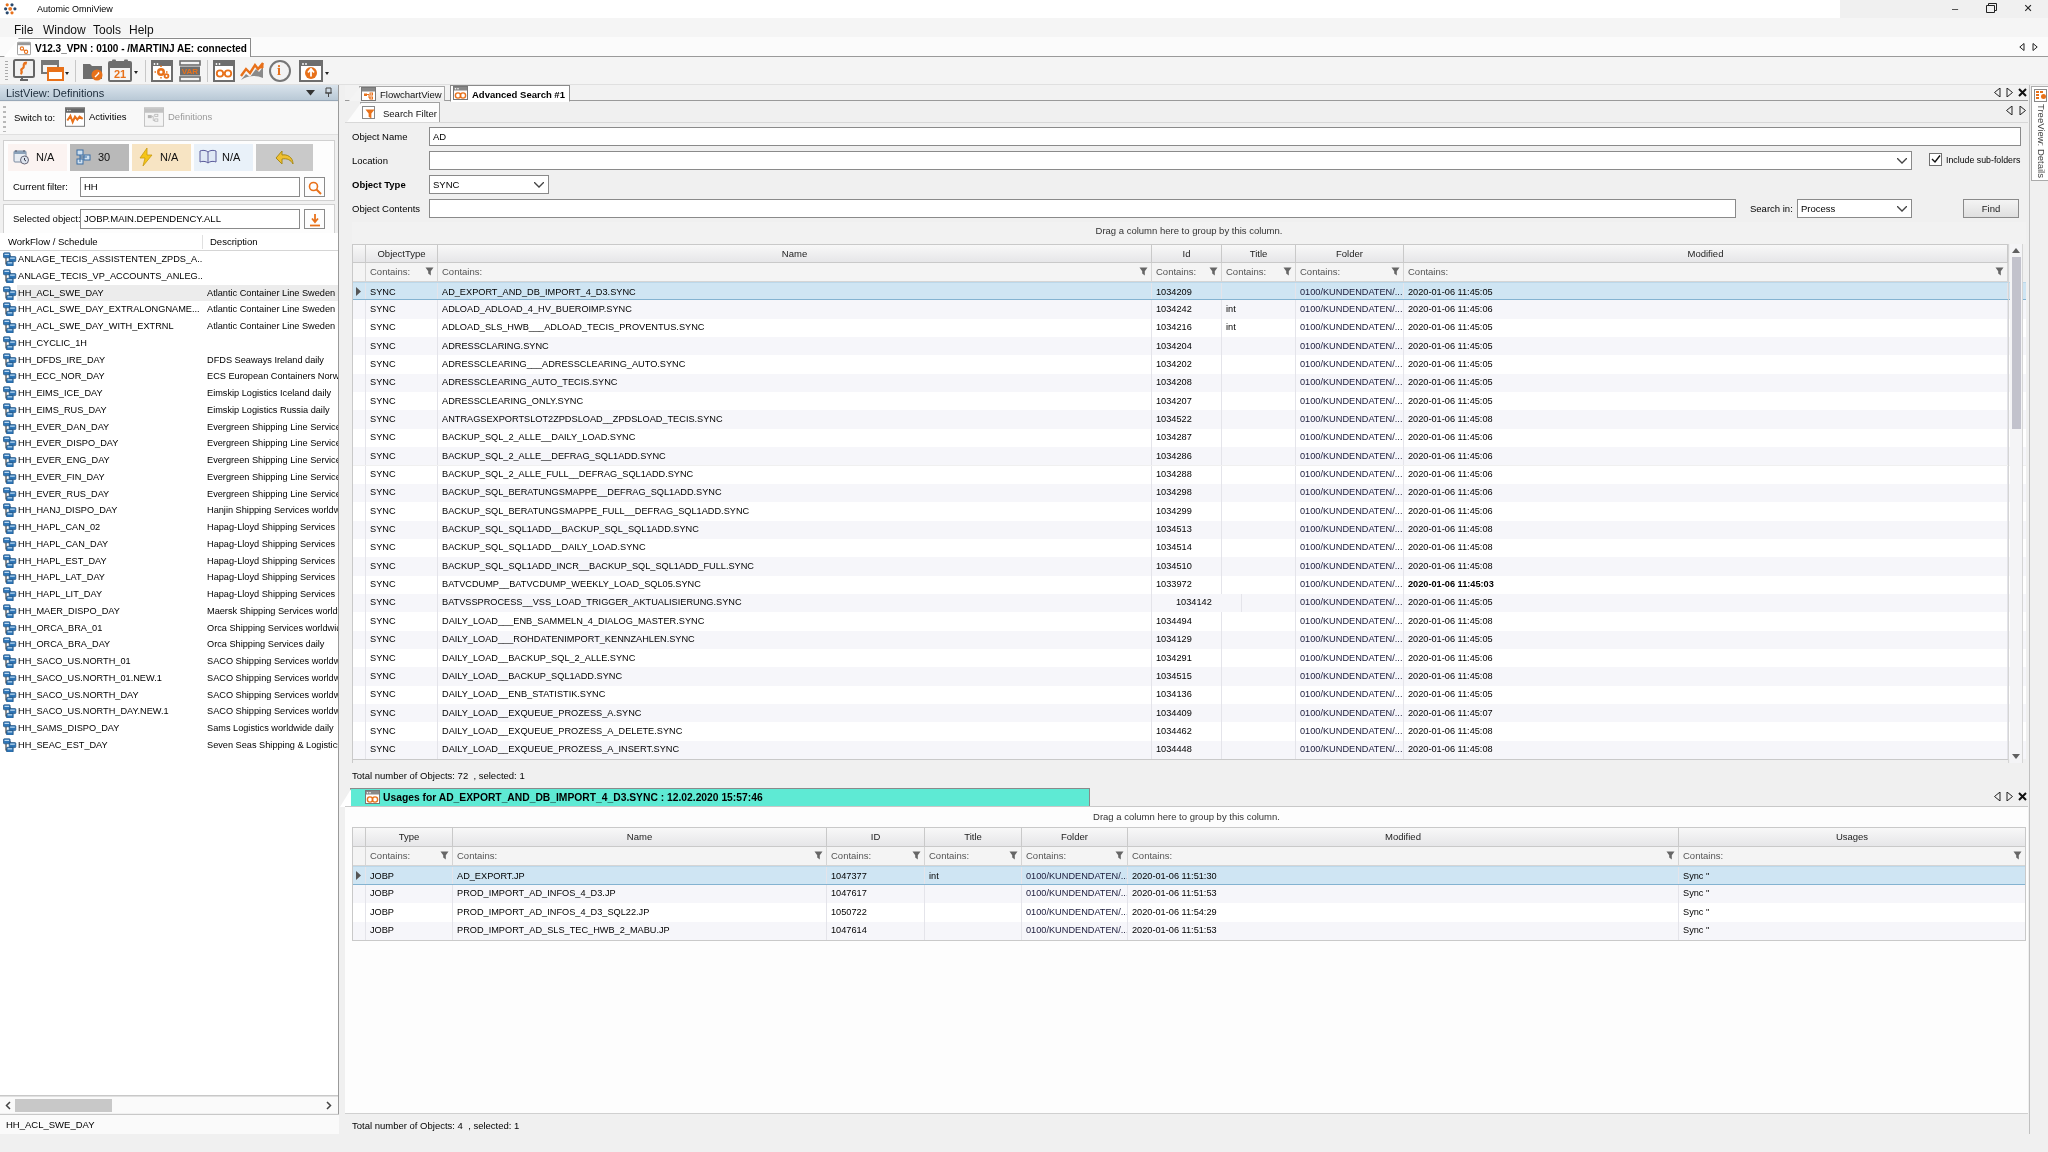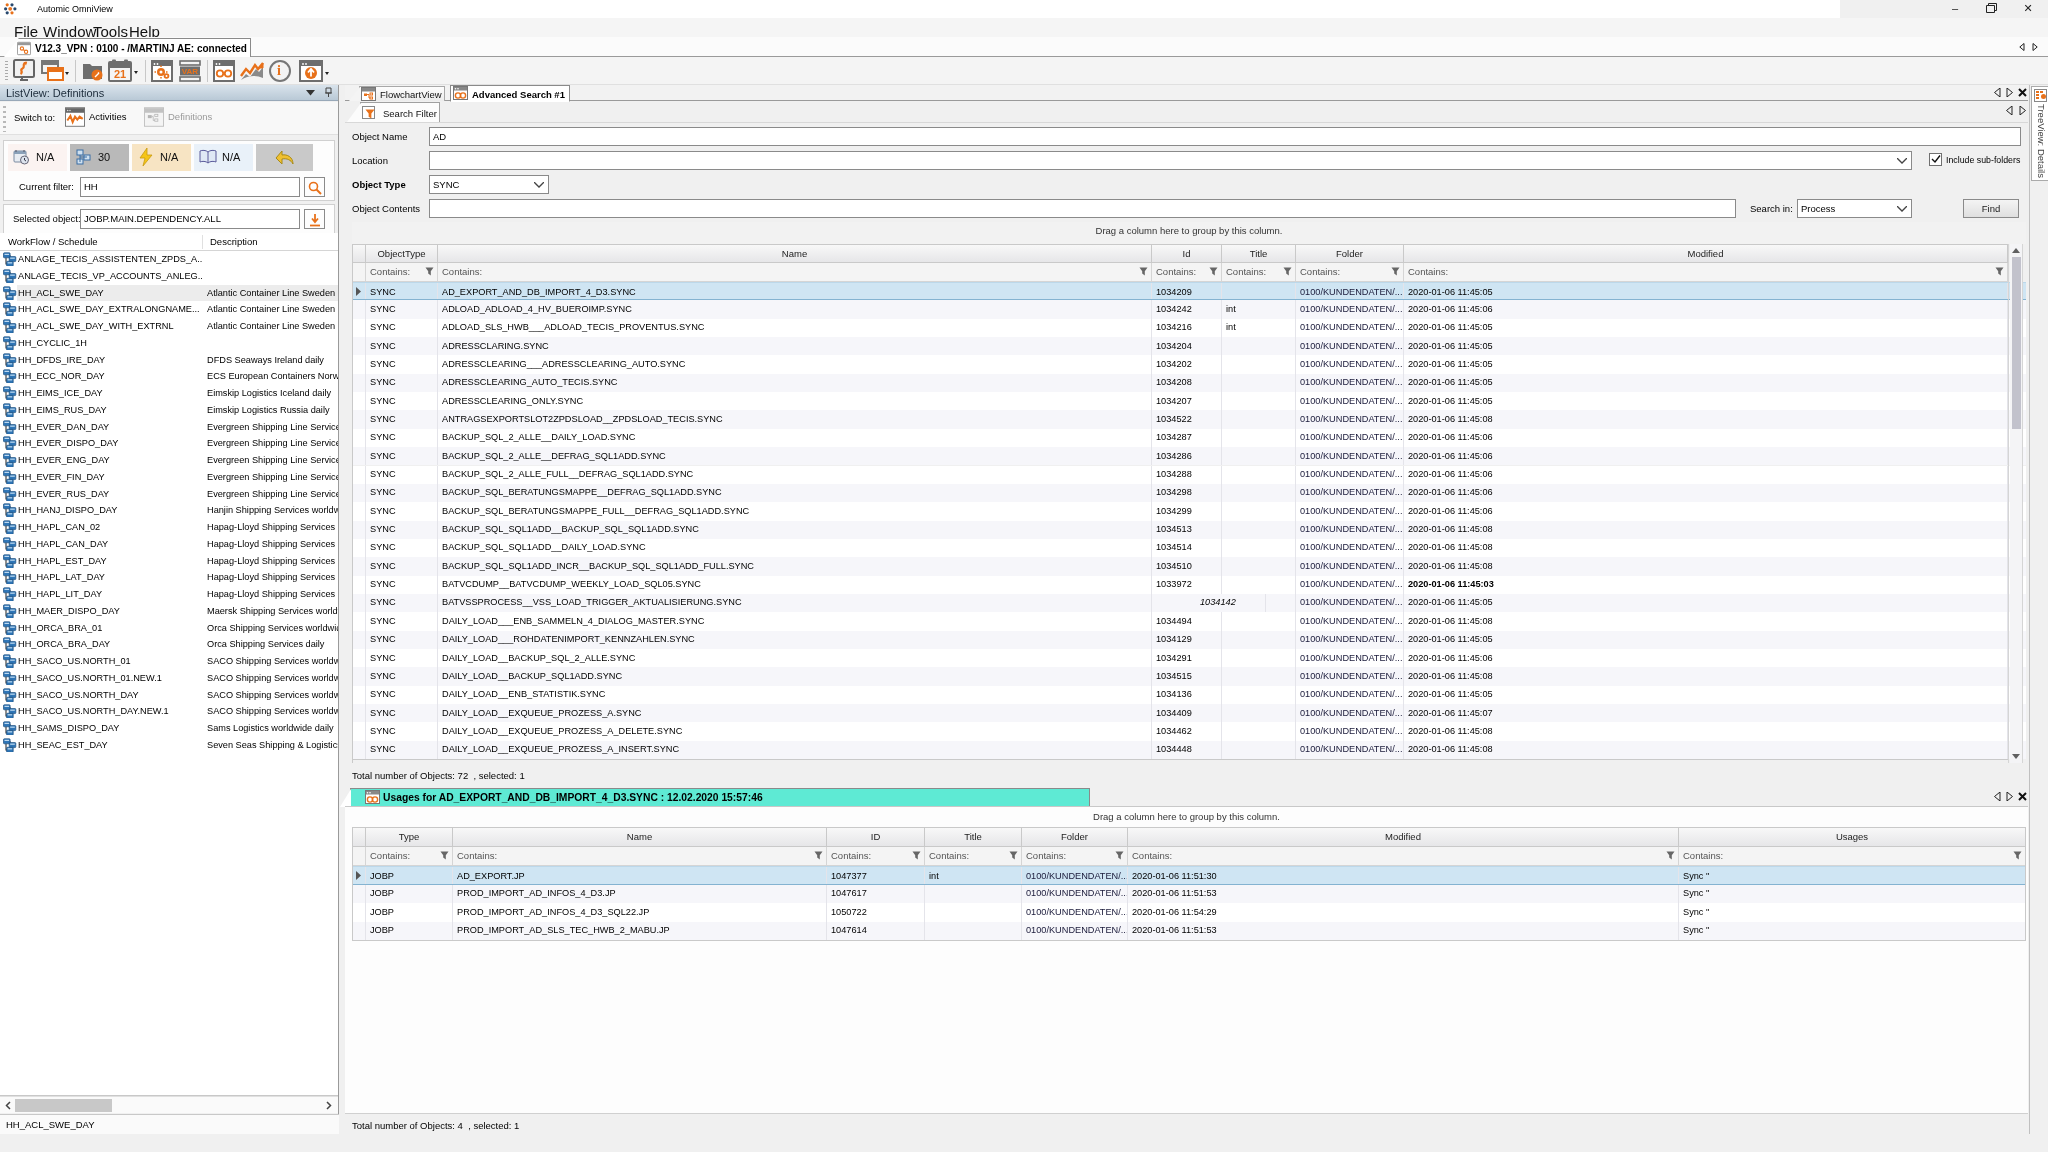--- a/index.html
+++ b/index.html
@@ -6,21 +6,21 @@
 body{font-family:"Liberation Sans",sans-serif;font-size:9.5px;color:#1a1a1a;background:#f0f0f0;}
 #root{position:absolute;left:0;top:0;width:2048px;height:1152px;background:#f0f0f0;}
 .abs{position:absolute;}
 .abs span,.abs div{white-space:nowrap;}
 
 #titlebar{position:absolute;left:0;top:0;width:1840px;height:18px;background:#ffffff;}
 #titletext{position:absolute;left:37px;top:4px;font-size:9px;color:#000;}
 .winbtn{position:absolute;top:0px;width:30px;height:17px;color:#222;text-align:center;font-size:11px;line-height:16px;}
 
 #menubar{position:absolute;left:0;top:18px;width:2048px;height:19px;background:#f5f5f5;}
-.menuitem{position:absolute;top:5px;font-size:15px;color:#111;}
+.menuitem{position:absolute;top:5px;font-size:12px;color:#111;}
 
 #connrow{position:absolute;left:0;top:37px;width:2048px;height:20px;background:#fbfbfb;border-bottom:1px solid #9a9a9a;}
 #conntab{position:absolute;left:18px;top:1px;width:233px;height:19px;background:#fff;border:1px solid #8a8a8a;border-bottom:none;}
 #conntab .slant{position:absolute;left:-15px;bottom:0px;width:0;height:0;border-bottom:19px solid #fff;border-left:15px solid transparent;}
 #conntabtext{position:absolute;left:16px;top:4px;font-weight:bold;font-size:10px;color:#000;white-space:nowrap;}
 
 #toolbar{position:absolute;left:0;top:57px;width:2048px;height:28px;background:#f4f4f4;border-bottom:1px solid #e0e0e0;}
 .tsep{position:absolute;top:3px;width:1px;height:22px;background:#c8c8c8;}
 .grip{position:absolute;left:5px;top:4px;width:3px;height:20px;background:repeating-linear-gradient(#aaa 0 1px,transparent 1px 3px);}
 
@@ -273,21 +273,21 @@
             <path d="M9 3 C7 1 3 1 1 2 V13 C3 12 7 12 9 14 C11 12 15 12 17 13 V2 C15 1 11 1 9 3 Z" fill="#dfe8f5" stroke="#5a5a9a"></path>
             <path d="M9 3 V14" stroke="#5a5a9a"></path>
           </svg>
         <span class="abs" style="left:28px;top:7px;">N/A</span>
       </div>
       <div class="fbtn" style="left:252px;width:57px;background:#c9c9c9;">
         <svg class="abs" style="left:19px;top:6px;" width="20" height="15" viewBox="0 0 20 15">
             <path d="M2 14 C2 7 8 4 13 5 L13 1 L19 8 L13 14 L13 9 C8 8 4 10 2 14 Z" fill="#f0c030" stroke="#a88a18" transform="scale(-1,1) translate(-20,0)"></path>
           </svg>
       </div>
-      <div class="abs" style="left:9px;top:40px;color:#000;margin-left:6px;">Current filter:</div>
+      <div class="abs" style="left:9px;top:40px;color:#000;">Current filter:</div>
       <div class="inp" style="left:76px;top:36px;width:220px;height:20px;">HH</div>
       <div class="abs" style="left:300px;top:36px;width:21px;height:20px;background:#fdfdfd;border:1px solid #8a8a8a;">
         <svg class="abs" style="left:3px;top:3px;" width="14" height="14" viewBox="0 0 14 14">
             <circle cx="5.5" cy="5.5" r="4" fill="none" stroke="#e8711a" stroke-width="1.6"></circle>
             <path d="M8.5 8.5 L13 13" stroke="#e8711a" stroke-width="2"></path>
           </svg>
       </div>
     </div>
     <div id="selbox">
       <div class="abs" style="left:9px;top:8px;color:#000;">Selected object:</div>
@@ -809,21 +809,21 @@
           <div class="dc" style="left:86px;width:714px;">BATVCDUMP__BATVCDUMP_WEEKLY_LOAD_SQL05.SYNC</div>
           <div class="dc" style="left:800px;width:70px;">1033972</div>
           <div class="dc" style="left:870px;width:74px;"></div>
           <div class="dc" style="left:944px;width:108px;"><span class="fol">0100/KUNDENDATEN/...</span></div>
           <div class="dc" style="left:1052px;width:604px;font-weight:bold;">2020-01-06 11:45:03</div>
         </div>
         <div class="grow even" style="top:371.95px;height:18.35px;">
           <div class="dc" style="left:0px;width:14px;"></div>
           <div class="dc" style="left:14px;width:72px;">SYNC</div>
           <div class="dc" style="left:86px;width:714px;">BATVSSPROCESS__VSS_LOAD_TRIGGER_AKTUALISIERUNG.SYNC</div>
-          <div class="dc" style="left:844px;width:70px;font-style:italic;">1034142</div>
+          <div class="dc" style="left:820px;width:70px;">1034142</div>
           <div class="dc" style="left:870px;width:74px;"></div>
           <div class="dc" style="left:944px;width:108px;"><span class="fol">0100/KUNDENDATEN/...</span></div>
           <div class="dc" style="left:1052px;width:604px;">2020-01-06 11:45:05</div>
         </div>
         <div class="grow odd" style="top:390.30px;height:18.35px;">
           <div class="dc" style="left:0px;width:14px;"></div>
           <div class="dc" style="left:14px;width:72px;">SYNC</div>
           <div class="dc" style="left:86px;width:714px;">DAILY_LOAD___ENB_SAMMELN_4_DIALOG_MASTER.SYNC</div>
           <div class="dc" style="left:800px;width:70px;">1034494</div>
           <div class="dc" style="left:870px;width:74px;"></div>

